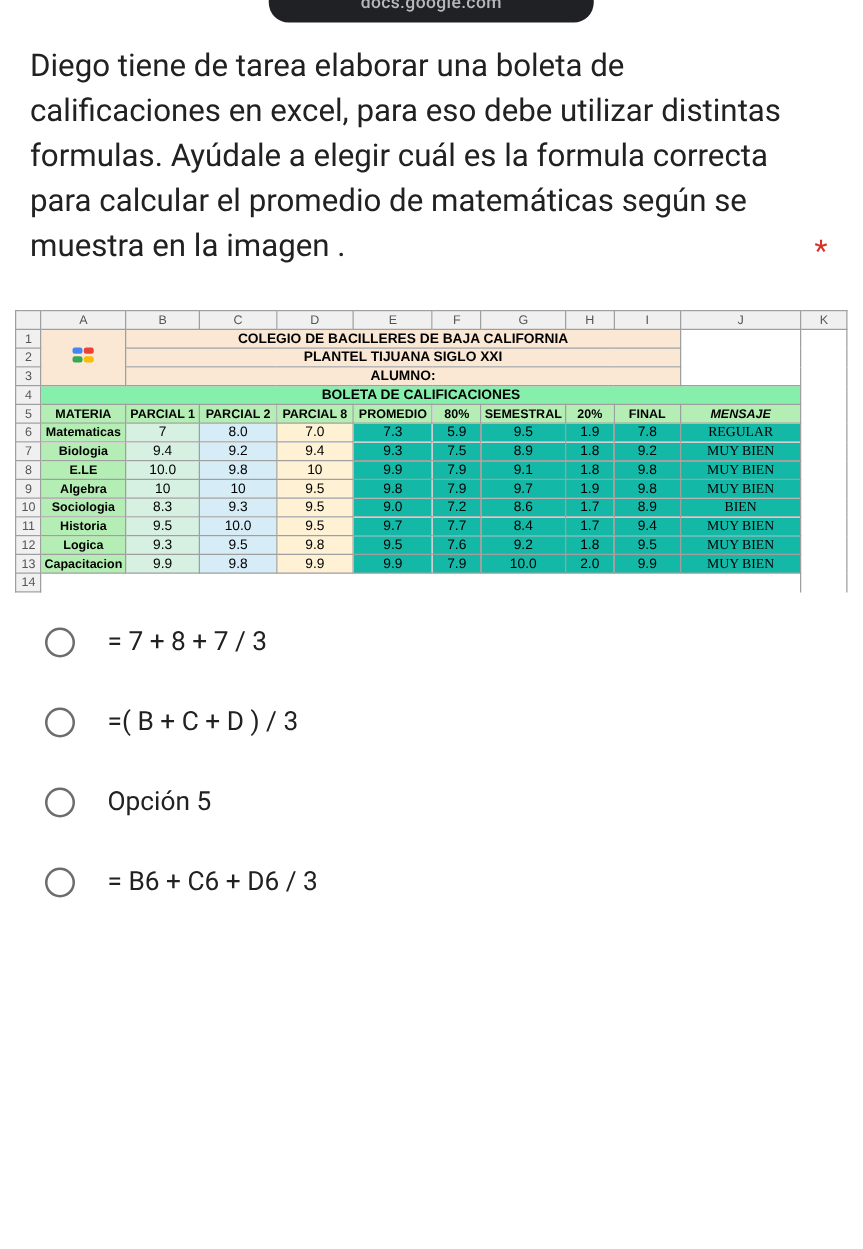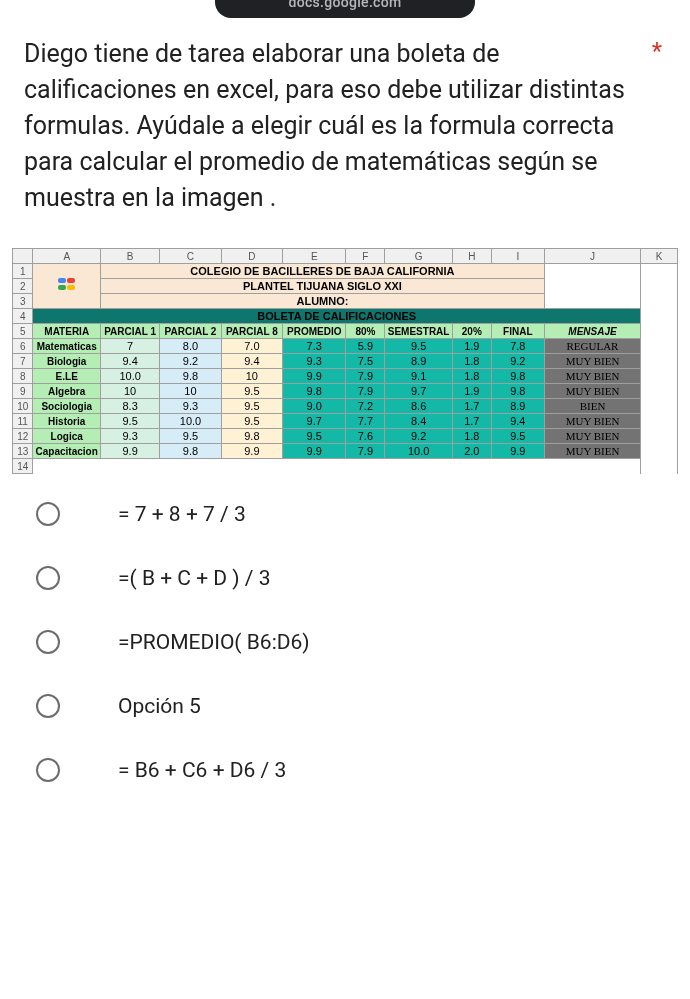--- a/index.html
+++ b/index.html
@@ -23,21 +23,21 @@
     border-bottom-right-radius: 16px;
     margin: 0 auto 10px;
     width: 260px;
     padding-top: 0;
     overflow: hidden;
     font-weight: 500;
   }
   .question {
     padding: 8px 28px 8px 24px;
   }
-  .qrow { display: flex; align-items: flex-start; }
+  .qrow { display: flex; align-items: flex-end; }
   .qtext {
     font-size: 25px;
     line-height: 36px;
     color: #212121;
     flex: 1;
   }
   .req {
     color: #d93025;
     font-size: 24px;
     margin-left: 8px;
@@ -58,28 +58,28 @@
     border: 1px solid #9f9f9f;
     text-align: center;
     padding: 1px 0;
     height: 15px;
     overflow: hidden;
     white-space: nowrap;
   }
   .colhdr { background: #f0f0f0; color: #555; font-weight: normal; height: 14px; font-size: 10px;}
   .rowhdr { background: #f0f0f0; color: #555; font-weight: normal; width: 20px; font-size: 10px;}
   .title1 { background: #fae8d5; font-weight: bold; }
-  .title2 { background: #0f766e; font-weight: bold; }
+  .title2 { background: #86efac; font-weight: bold; }
   .hdrrow td { background: #b4eeb4; font-weight: bold; font-size: 10px; }
   .subjcell { background: #b4eeb4; font-weight: bold; font-size: 10px; text-align: center; }
   .p1 { background: #d6f0e2; }
   .p2 { background: #d6ecf7; }
   .p3 { background: #fef1d4; }
   .valcell { background: #14b8a6; }
-  .msgcell { background: #737373; font-family: 'Times New Roman', serif; font-style: normal; }
+  .msgcell { background: #14b8a6; font-family: 'Times New Roman', serif; font-style: normal; }
   .msg-hdr { font-style: italic; }
   .logo-cell { background:#fae8d5; }
   .minilogo {
     display:inline-block; width:22px; height:18px;
     position:relative;
   }
   .minilogo::before{
     content:""; position:absolute; left:2px; top:2px; width:8px; height:5px;
     background:#4285f4; border-radius:2px;
   }
@@ -88,21 +88,20 @@
     background:#ea4335; border-radius:2px;
     box-shadow: -9px 7px 0 #34a853, 0 7px 0 #fbbc05;
   }
   
   .options { margin: 28px 28px 0 36px; }
   .option {
     display: flex;
     align-items: center;
     margin-bottom: 40px;
     cursor: pointer;
-    gap: 32px;
   }
   .radio {
     width: 24px; height: 24px;
     border: 2px solid #6c6c6c;
     border-radius: 50%;
     flex-shrink: 0;
     margin-right: 26px;
   }
   .opt-label {
     font-size: 21px;
@@ -315,23 +314,19 @@
   <div class="option">
     <div class="radio"></div>
     <div class="opt-label">= 7 + 8 + 7 / 3</div>
   </div>
   <div class="option">
     <div class="radio"></div>
     <div class="opt-label">=( B + C + D ) / 3</div>
   </div>
   <div class="option">
     <div class="radio"></div>
-    <div class="opt-label">=PROMEDIO( B6:D6)</div>
-  </div>
-  <div class="option">
-    <div class="radio"></div>
     <div class="opt-label">Opción 5</div>
   </div>
   <div class="option">
     <div class="radio"></div>
     <div class="opt-label">= B6 + C6 + D6 / 3</div>
   </div>
 </div>
 
 </body></html>

